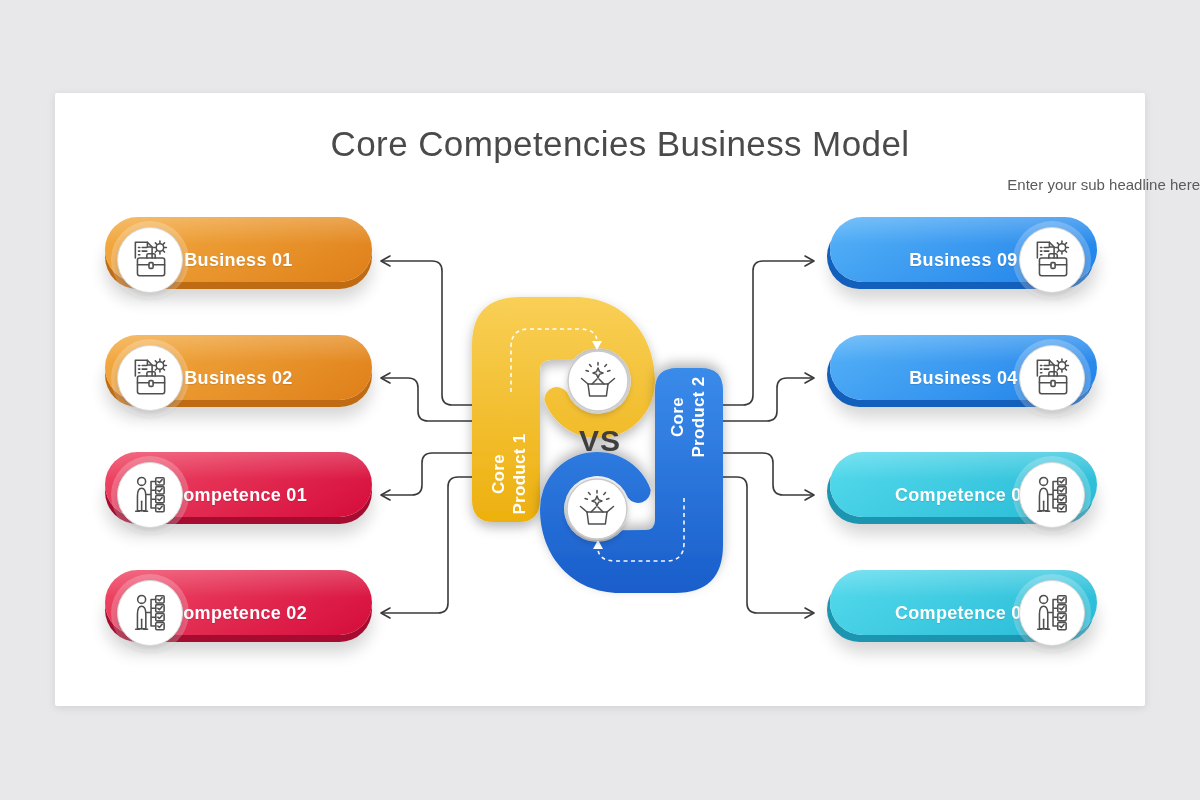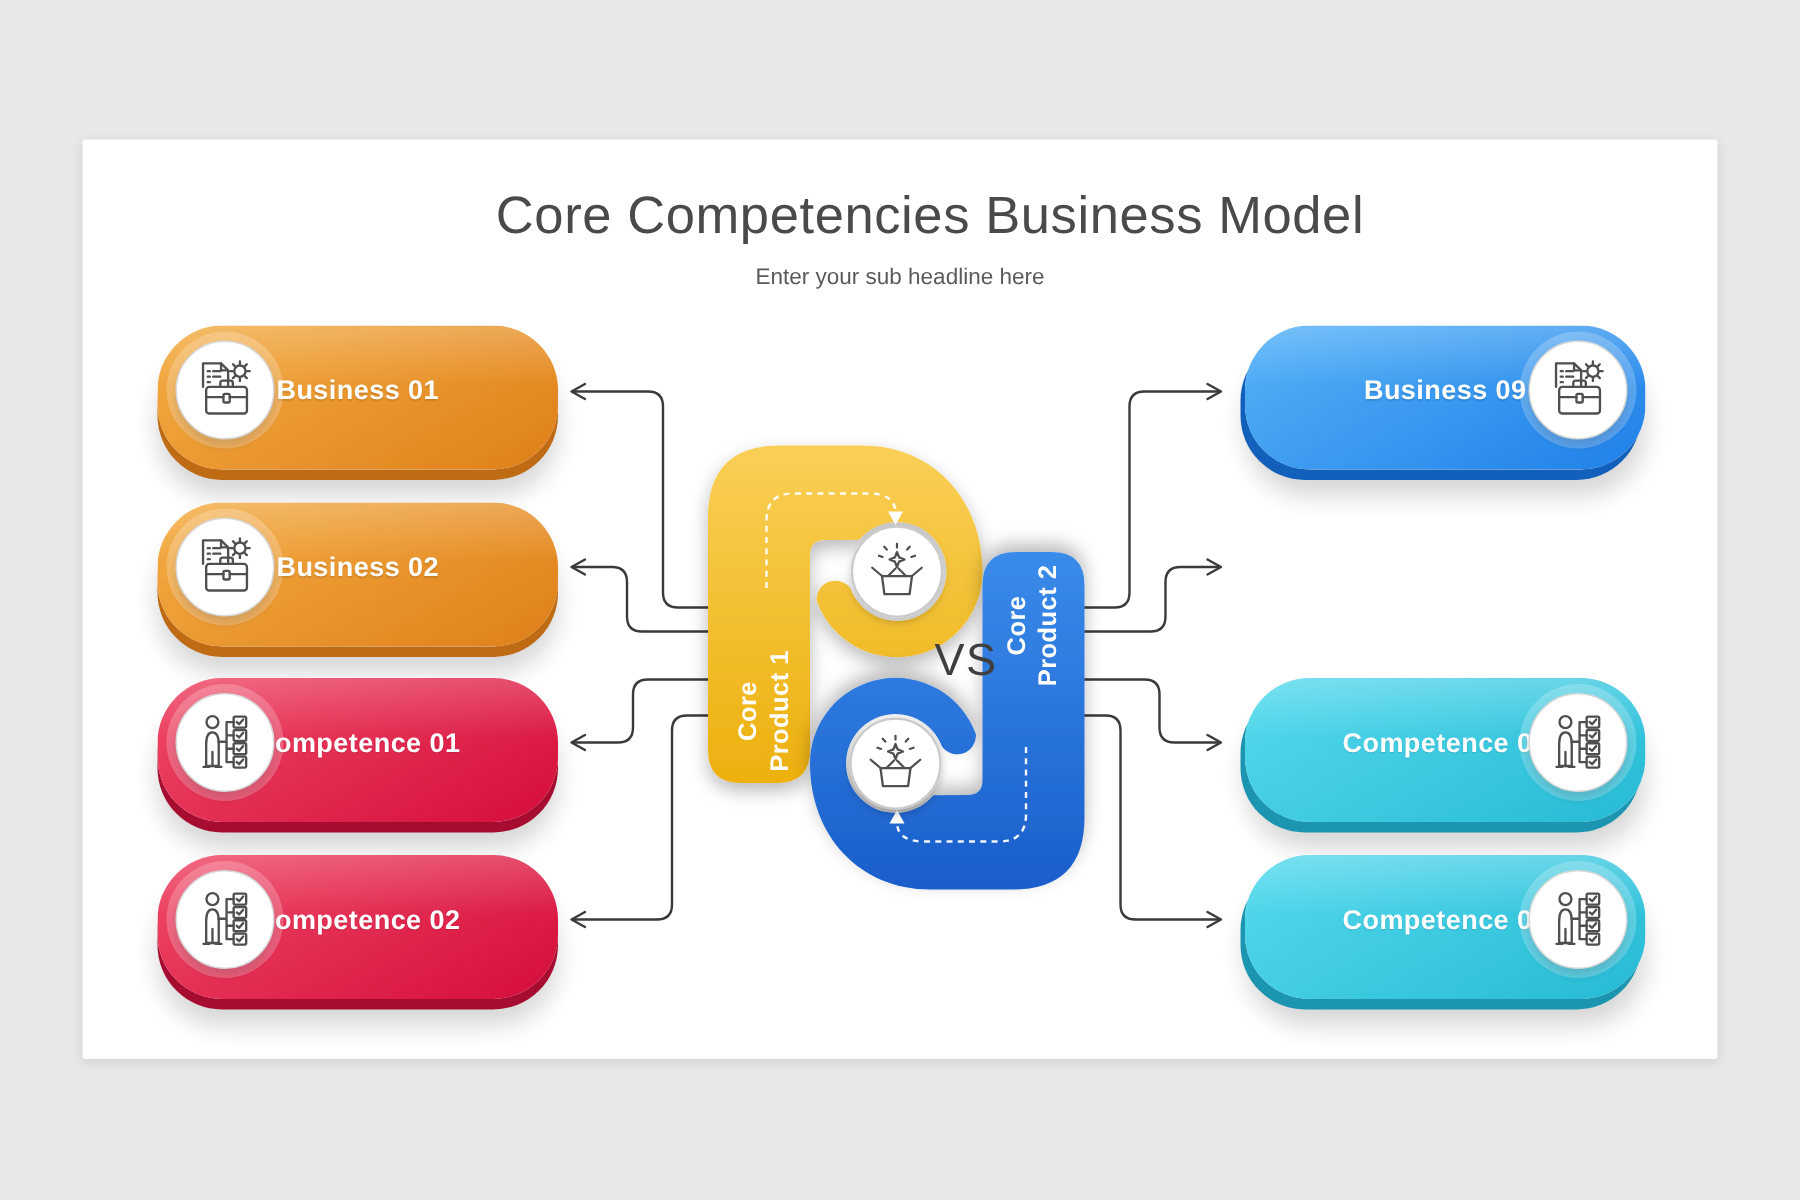--- a/index.html
+++ b/index.html
@@ -3,25 +3,25 @@
 <meta charset="utf-8">
 <title>Core Competencies Business Model</title>
 <style>
   html,body{margin:0;padding:0;}
   body{width:1200px;height:800px;overflow:hidden;font-family:"Liberation Sans",sans-serif;}
   .stage{position:relative;width:1200px;height:800px;background:#E8E8EA;}
   .card{position:absolute;left:55px;top:93px;width:1090px;height:613px;background:#FFFFFF;
         border-radius:2px;box-shadow:0 2px 8px rgba(0,0,0,.10);}
   .title{position:absolute;left:0;top:124px;width:1200px;text-align:center;
          font-size:35px;font-weight:400;color:#4A4A4A;letter-spacing:.4px;margin-left:20px;}
-  .subtitle{position:absolute;left:0;top:176px;width:1200px;text-align:center;
+  .subtitle{position:absolute;left:0;top:176px;width:1200px;text-align:right;
          font-size:15px;font-weight:400;color:#5A5A5A;}
   .overlay{position:absolute;left:0;top:0;width:1200px;height:800px;}
   
-  .pill{position:absolute;width:267px;height:96px;border-radius:43px;}
+  .pill{position:absolute;width:267px;height:65px;border-radius:43px;}
   .pill .pill-label{position:absolute;left:0;top:0;width:100%;height:86px;display:flex;
         align-items:center;justify-content:center;color:#FFFFFF;font-size:18px;font-weight:bold;
         letter-spacing:.3px;text-shadow:0 1px 1px rgba(0,0,0,.12);}
   .pill-circle{position:absolute;top:10px;width:66px;height:66px;border-radius:50%;background:#FFFFFF;
         border:1px solid #D8D8D8;box-sizing:border-box;
         box-shadow:0 0 0 6px rgba(255,255,255,.22),0 4px 6px rgba(0,0,0,.16);
         display:flex;align-items:center;justify-content:center;}
   .pill-left .pill-circle{left:12px;}
   .pill-right .pill-circle{right:12px;}
   .pill-icon{width:46px;height:46px;}
@@ -37,21 +37,21 @@
   .pill-cyan{background:linear-gradient(180deg,rgba(255,255,255,.22),rgba(255,255,255,0) 42%),
                linear-gradient(150deg,#55DAED,#26BAD5);
                box-shadow:-3px 7px 0 #1C95B0,0 18px 16px rgba(0,0,0,.16);}
   
   .core-label{position:absolute;transform:translate(-50%,-50%) rotate(-90deg);
         color:#FFFFFF;font-size:17px;font-weight:bold;text-align:center;line-height:21px;
         white-space:nowrap;letter-spacing:.3px;}
   .core-label-1{left:509px;top:474px;}
   .core-label-2{left:688px;top:417px;}
   .vs-label{position:absolute;left:600px;top:441px;transform:translate(-50%,-50%);
-        font-size:30px;font-weight:normal;color:#3F3F3F;letter-spacing:1px;margin-left:44px;}
+        font-size:30px;font-weight:bold;color:#3F3F3F;letter-spacing:1px;}
   .icon-stroke{fill:none;stroke:#4F4F4F;stroke-width:1.5;stroke-linecap:round;stroke-linejoin:round;}
 </style>
 </head>
 <body>
 
 <div class="stage">
   <div class="card"></div>
 
   <div class="title">Core Competencies Business Model</div>
   <div class="subtitle">Enter your sub headline here</div>
@@ -197,20 +197,28 @@
   </div>
 
   <div class="pill pill-right pill-blue" style="left:830px;top:217px">
     <span class="pill-label">Business 09</span>
     <span class="pill-circle">
       <svg class="pill-icon" viewBox="0 0 44 44">
           <use href="#icon-business"></use>
         </svg>
     </span>
   </div>
+  <div class="pill pill-right pill-blue" style="left:830px;top:335px">
+    <span class="pill-label">Business 04</span>
+    <span class="pill-circle">
+      <svg class="pill-icon" viewBox="0 0 44 44">
+          <use href="#icon-business"></use>
+        </svg>
+    </span>
+  </div>
   <div class="pill pill-right pill-cyan" style="left:830px;top:452px">
     <span class="pill-label">Competence 03</span>
     <span class="pill-circle">
       <svg class="pill-icon" viewBox="0 0 44 44">
           <use href="#icon-person"></use>
         </svg>
     </span>
   </div>
   <div class="pill pill-right pill-cyan" style="left:830px;top:570px">
     <span class="pill-label">Competence 04</span>

